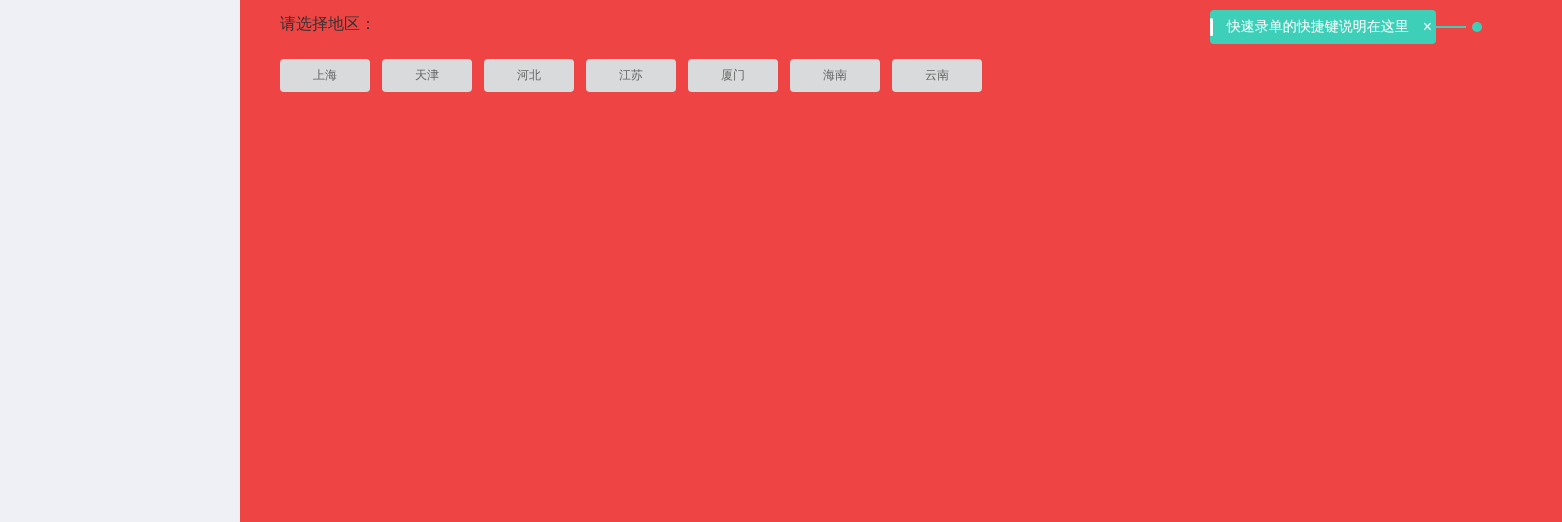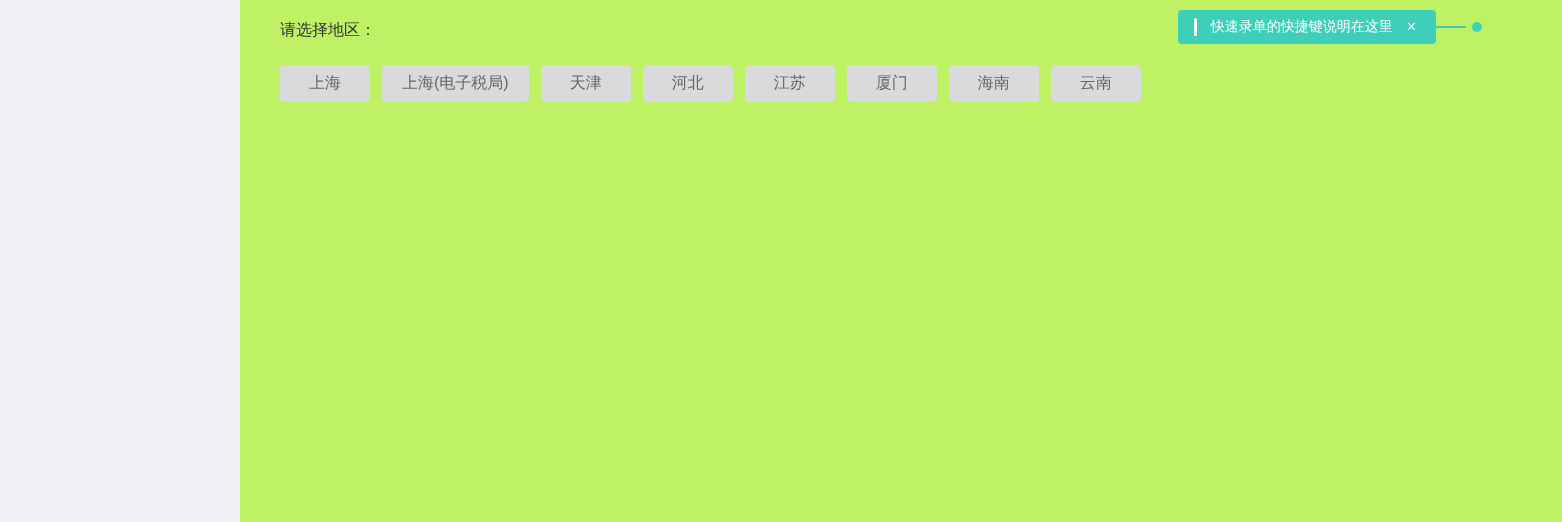--- a/index.html
+++ b/index.html
@@ -25,22 +25,22 @@
       height: 522px;
       background: #eef0f5;
     }
 
     .main-content {
       position: absolute;
       left: 240px;
       top: 0;
       right: 0;
       bottom: 0;
-      background: #bef264;
-      padding: 20px 40px;
+      background: #ef4444;
+      padding: 14px 40px;
     }
 
     .page-title {
       font-size: 16px;
       color: #333;
       font-weight: normal;
       margin-bottom: 24px;
     }
 
     .region-buttons {
@@ -48,41 +48,41 @@
       flex-wrap: wrap;
       gap: 12px;
     }
 
     .region-btn {
       background: #d9dadc;
       color: #666;
       border: none;
       border-radius: 4px;
       padding: 8px 20px;
-      font-size: 16px;
+      font-size: 12px;
       cursor: pointer;
       min-width: 90px;
       text-align: center;
       font-family: 'Microsoft YaHei', '微软雅黑', Arial, sans-serif;
     }
 
     .tooltip-bar {
       position: absolute;
       top: 10px;
       right: 80px;
       display: flex;
       align-items: center;
       gap: 0;
     }
 
     .tooltip-content {
       background: #3ecfb9;
       color: #fff;
       font-size: 14px;
-      padding: 8px 16px;
+      padding: 8px 0;
       border-radius: 4px;
       display: flex;
       align-items: center;
       gap: 10px;
       white-space: nowrap;
     }
 
     .tooltip-content .bar-indicator {
       width: 3px;
       height: 18px;
@@ -119,21 +119,20 @@
 </head>
 <body>
 
 <div class="left-sidebar"></div>
 
 <div class="main-content">
   <div class="page-title">请选择地区：</div>
   <div class="region-buttons">
 
   <button class="region-btn">上海</button>
-      <button class="region-btn">上海(电子税局)</button>
       <button class="region-btn">天津</button>
       <button class="region-btn">河北</button>
       <button class="region-btn">江苏</button>
       <button class="region-btn">厦门</button>
       <button class="region-btn">海南</button>
       <button class="region-btn">云南</button>
     </div>
 </div>
 
 <div class="tooltip-bar">

